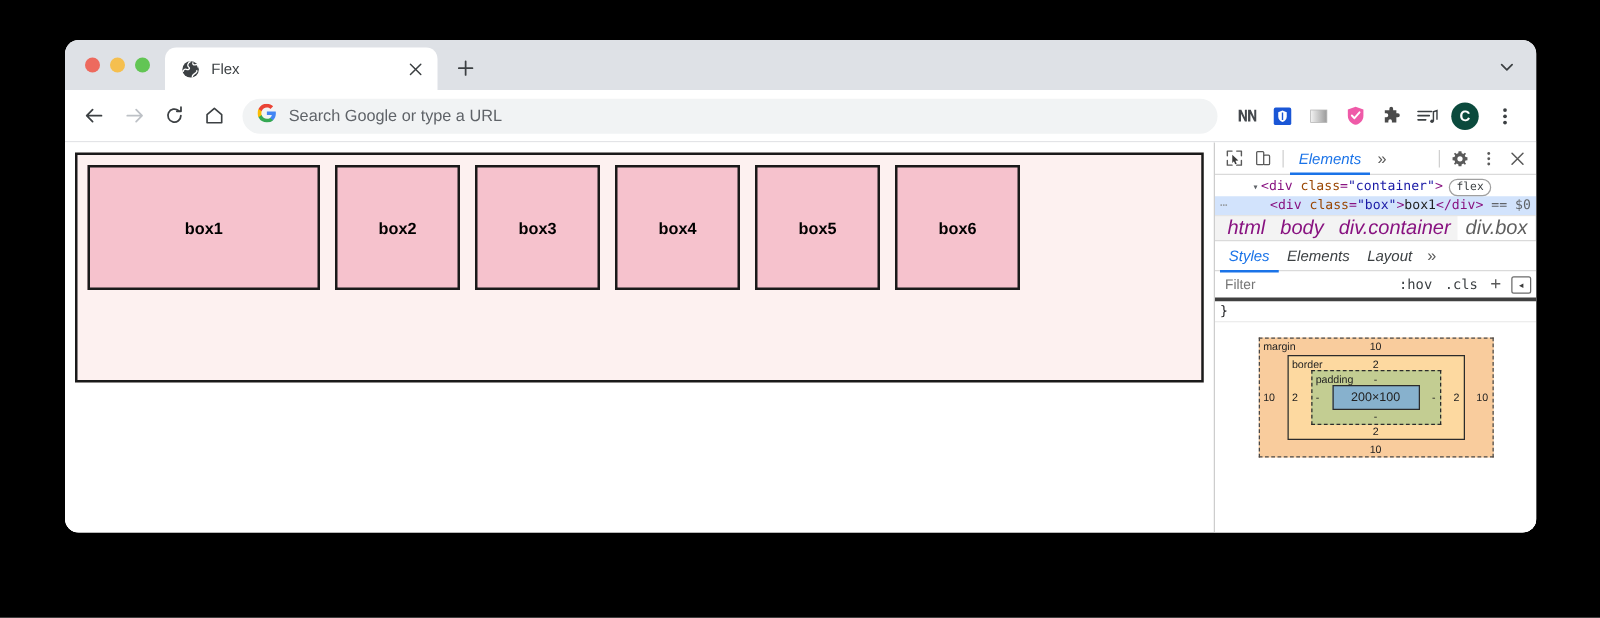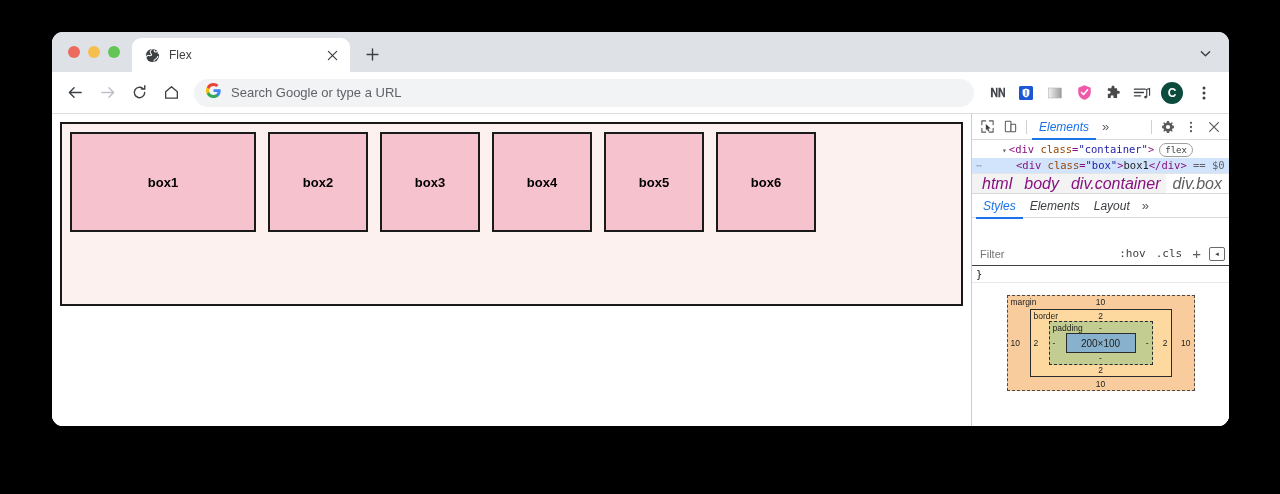--- a/index.html
+++ b/index.html
@@ -263,25 +263,24 @@
     border-bottom: 1px solid #dadada;
     background: #ffffff;
     padding: 0 4px;
     flex: 0 0 auto;
   }
 
   
   .filter-row {
     display: flex; align-items: center;
     height: 24px;
-    border-bottom: 1px solid #404040;
+    border-bottom: 3px solid #404040;
     padding: 0 4px;
     gap: 6px;
     flex: 0 0 auto;
-    margin-top: 24px;
   }
   .filter-input {
     flex: 1 1 auto;
     height: 18px;
     border: none; outline: none;
     font-size: 11px; color: #202124;
     background: transparent;
     padding: 0 4px;
     min-width: 0;
     font-family: "Liberation Sans", sans-serif;

